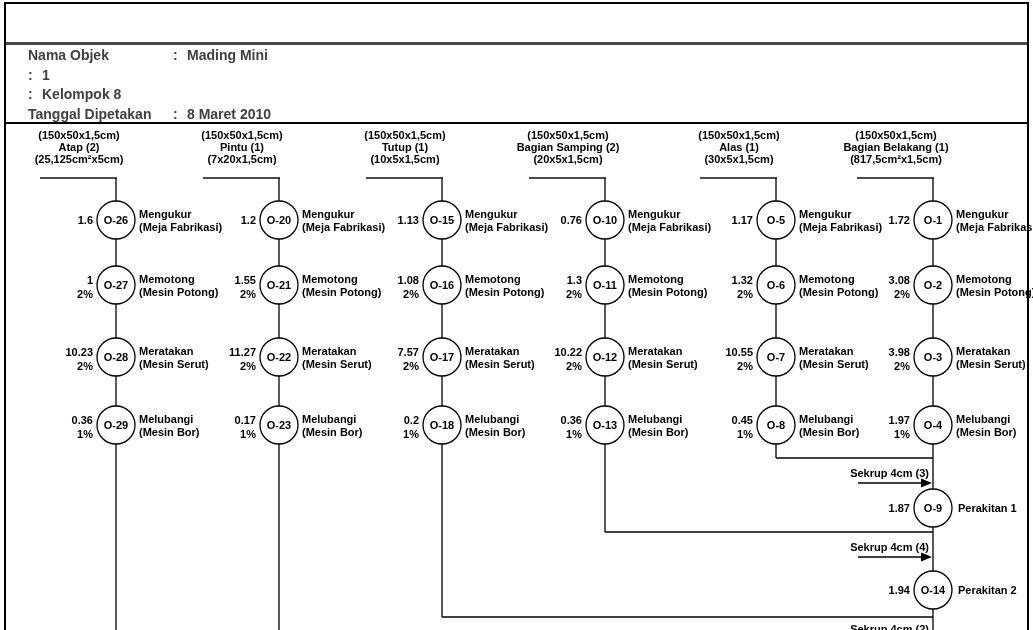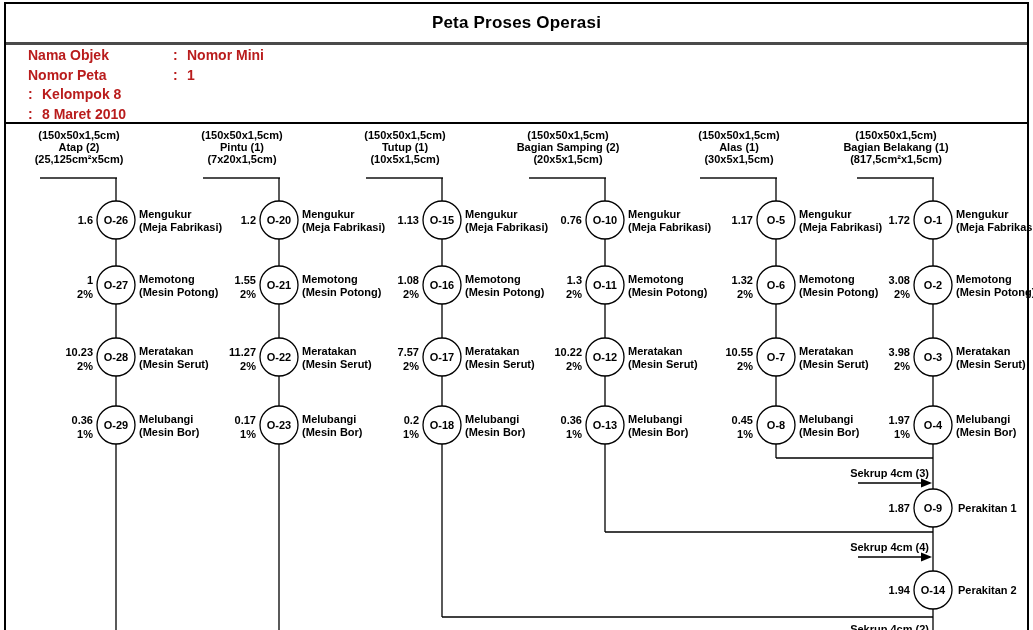--- a/index.html
+++ b/index.html
@@ -5,60 +5,57 @@
   html,body{margin:0;padding:0;background:#fff;}
   .page{position:relative;width:1033px;height:630px;overflow:hidden;background:#fff;
         font-family:"Liberation Sans",sans-serif;}
   .frame{position:absolute;left:4px;top:2px;width:1025px;height:628px;box-sizing:border-box;
          border:2px solid #000;border-bottom:none;pointer-events:none;}
   .title-bar{position:absolute;left:6px;top:4px;width:1021px;height:38px;
              display:flex;align-items:center;justify-content:center;}
   .title{margin:0;font-size:17px;font-weight:bold;color:#000;letter-spacing:.2px;}
   .title-sep{position:absolute;left:6px;top:42px;width:1021px;height:3px;background:#4a4a4a;}
   .info{position:absolute;left:6px;top:46px;width:1015px;}
-  .info-row{display:flex;font-size:14px;font-weight:bold;color:#b91c1c;line-height:19.5px;padding-left:22px;}
+  .info-row{display:flex;font-size:14px;font-weight:bold;color:#404040;line-height:19.5px;padding-left:22px;}
   .info-label{width:145px;}
   .info-colon{width:14px;}
   .info-sep{position:absolute;left:6px;top:122px;width:1021px;height:2px;background:#000;}
   .chart-wrap{position:absolute;left:8px;top:124px;width:1033px;height:506px;}
   .t{font:bold 11px "Liberation Sans",sans-serif;fill:#000;}
   .mid{text-anchor:middle;}
   .end{text-anchor:end;}
   .ln{stroke:#000;stroke-width:1.3;fill:none;}
   .hdr{stroke:#4d4d4d;stroke-width:2;}
   .node{fill:#fff;stroke:#000;stroke-width:1.3;}
   .fill{fill:#000;stroke:none;}
 </style>
 </head>
 <body>
 
 <div class="page">
   <div class="frame"></div>
 
-  <div class="title-bar">
-    <h1 class="title">Peta Proses Operasi</h1>
-  </div>
   <div class="title-sep"></div>
 
   <div class="info">
     <div class="info-row">
       <span class="info-label">Nama Objek</span>
       <span class="info-colon">:</span>
-      <span class="info-value">Nomor Mini</span>
+      <span class="info-value">Mading Mini</span>
     </div>
     <div class="info-row">
-      <span class="info-label">Nomor Peta</span>
       <span class="info-colon">:</span>
       <span class="info-value">1</span>
     </div>
     <div class="info-row">
       <span class="info-colon">:</span>
       <span class="info-value">Kelompok 8</span>
     </div>
     <div class="info-row">
+      <span class="info-label">Tanggal Dipetakan</span>
       <span class="info-colon">:</span>
       <span class="info-value">8 Maret 2010</span>
     </div>
   </div>
   <div class="info-sep"></div>
 
   <div class="chart-wrap">
     <svg id="chart-svg" width="1033" height="506" viewBox="0 0 1033 506">
         <g>
           <line x1="32" y1="54" x2="109" y2="54" class="ln hdr"></line>

